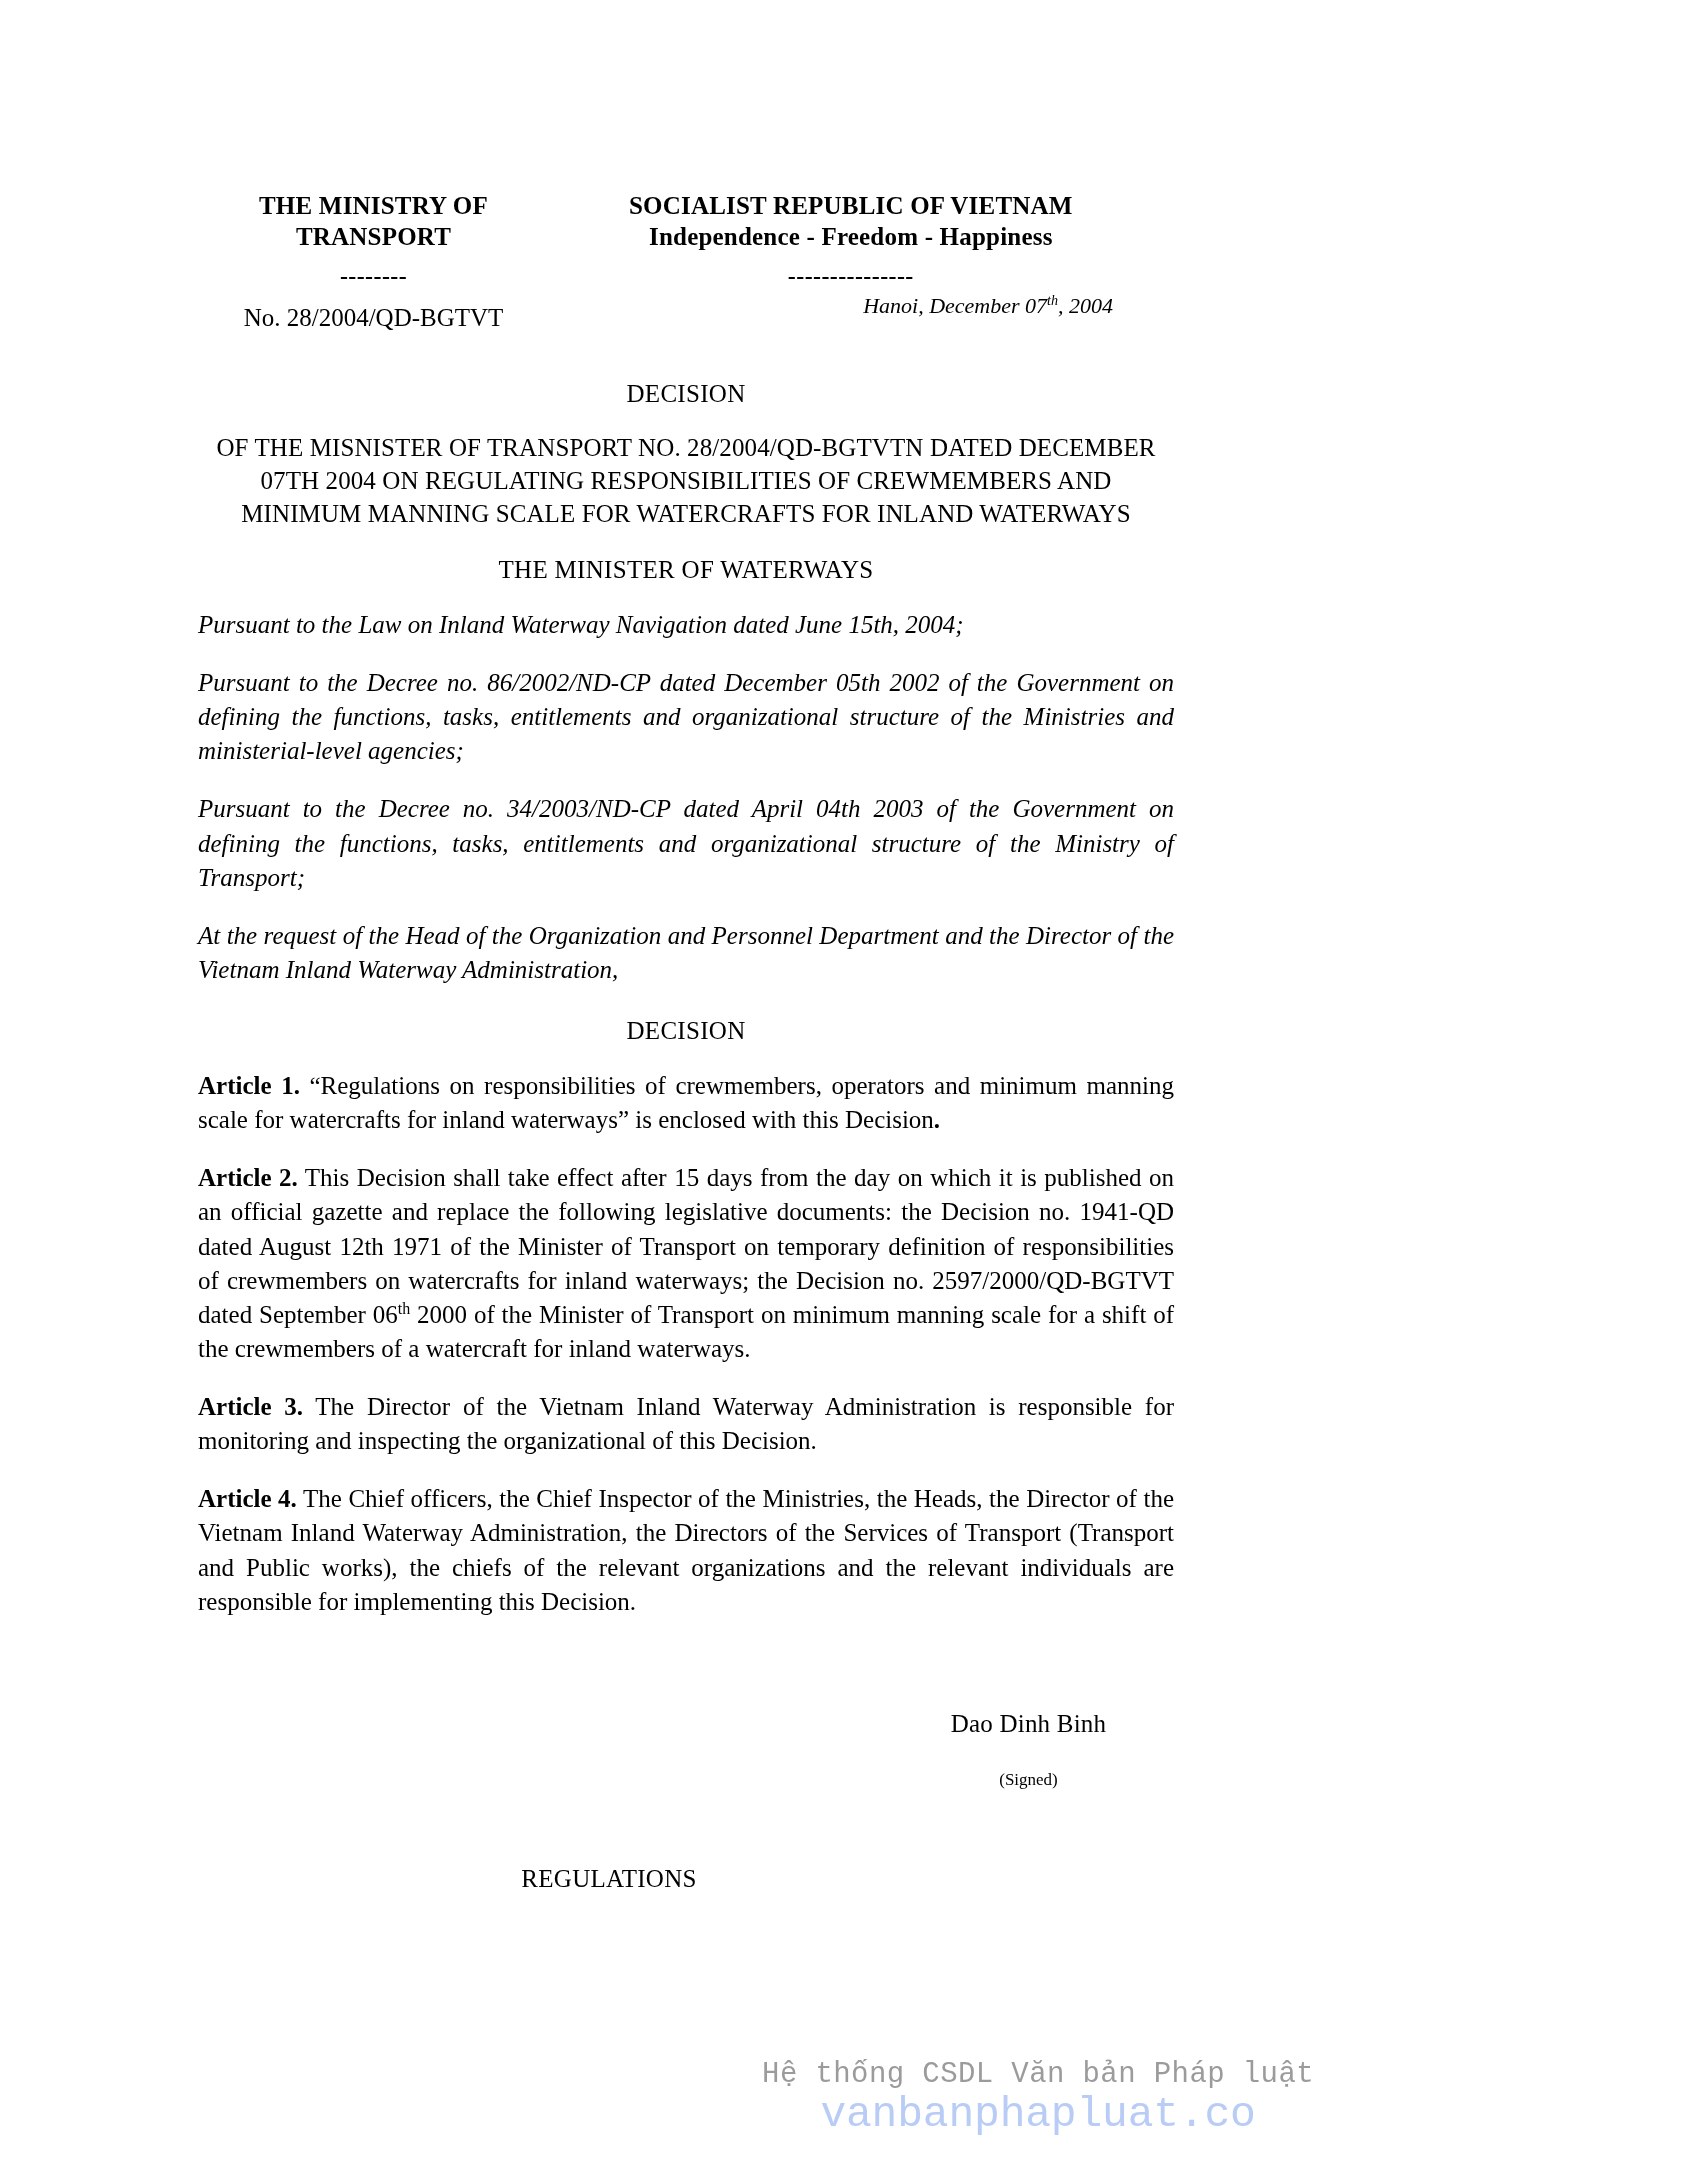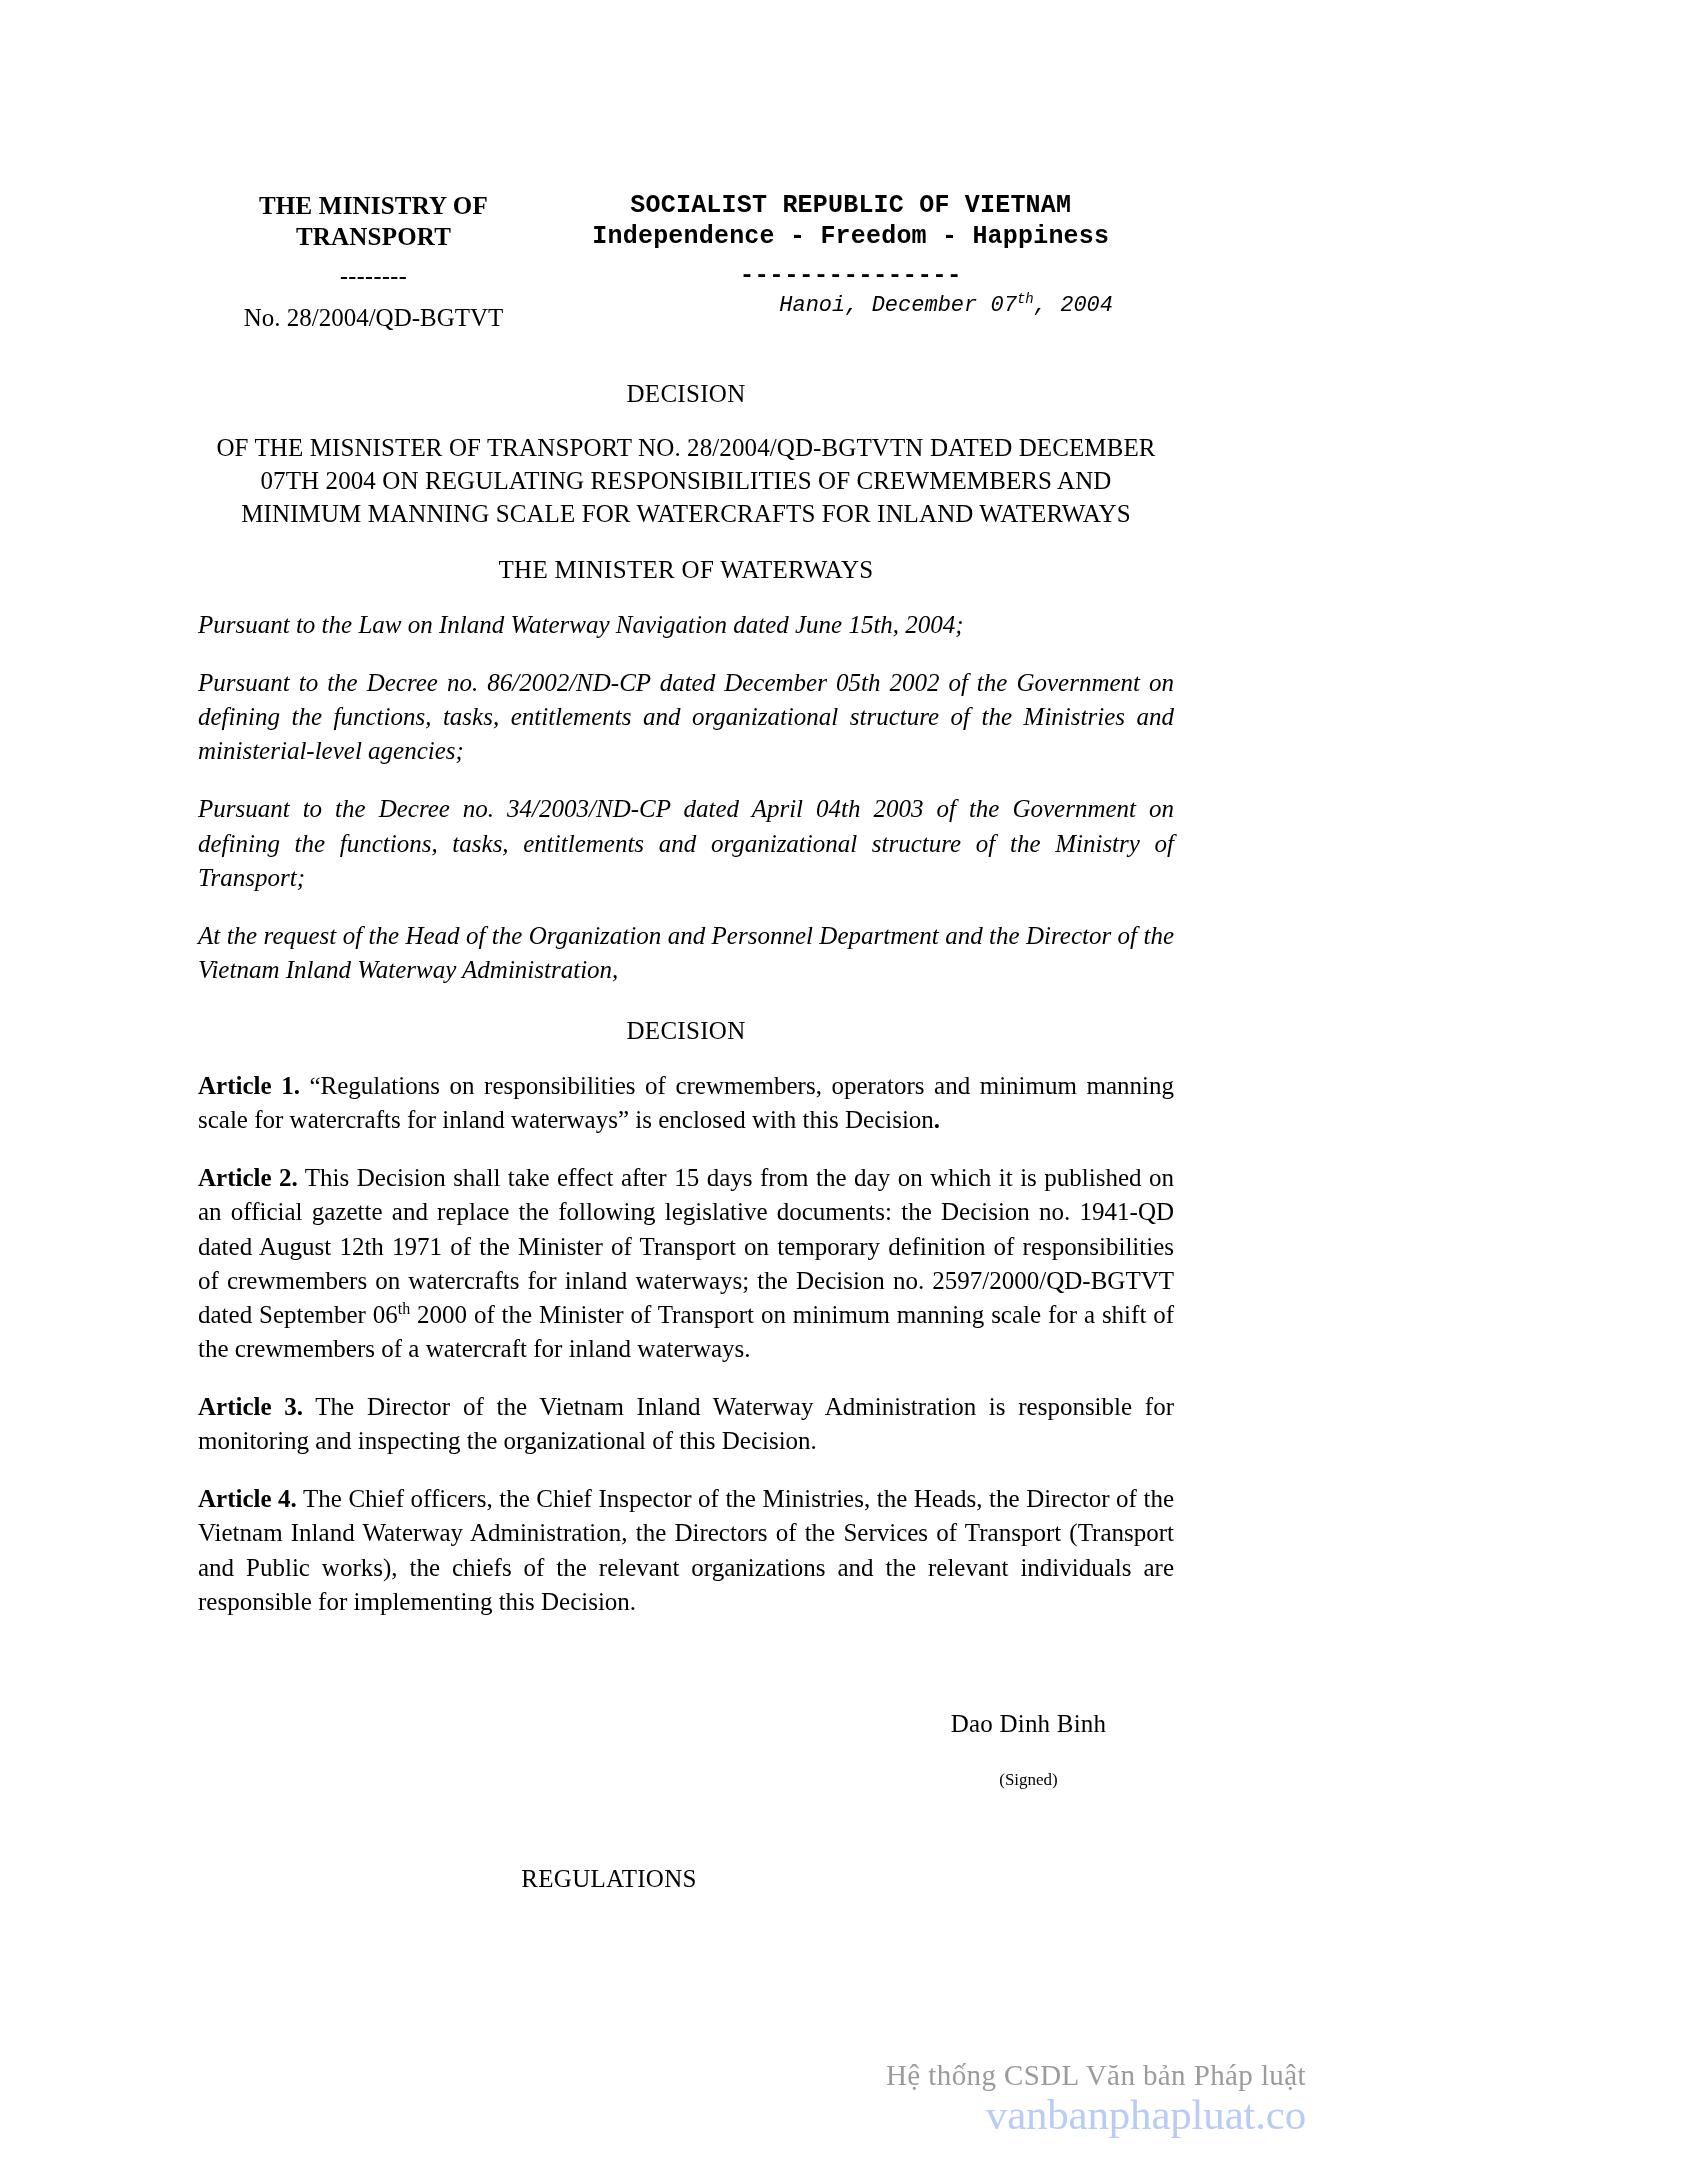--- a/index.html
+++ b/index.html
@@ -35,21 +35,20 @@
   .header-col {
     text-align: center;
   }
   .header-col.left {
     width: 351px;
     flex: 0 0 351px;
   }
   .header-col.right {
     flex: 1 1 auto;
     padding-left: 17.6px;
-    font-family: Liberation Mono, monospace;
   }
   .org-name {
     font-size: 25px;
     font-weight: bold;
     line-height: 1.22;
     letter-spacing: 0.2px;
   }
   .rule-dashes {
     font-size: 24px;
     font-weight: bold;
@@ -136,24 +135,24 @@
 
   .regulations-wrap {
     margin-top: 75px;
     text-align: center;
     padding-right: 154px;
   }
 
   
   .watermark {
     position: absolute;
-    right: 48px;
+    right: 40px;
     bottom: 42px;
-    text-align: right;
-    font-family: Liberation Serif, serif;
+    text-align: center;
+    font-family: Liberation Mono, monospace;
     user-select: none;
   }
   .wm-line1 {
     font-size: 29px;
     color: #9b9b9b;
     letter-spacing: 0.4px;
     line-height: 1.12;
   }
   .wm-line2 {
     font-size: 43px;

